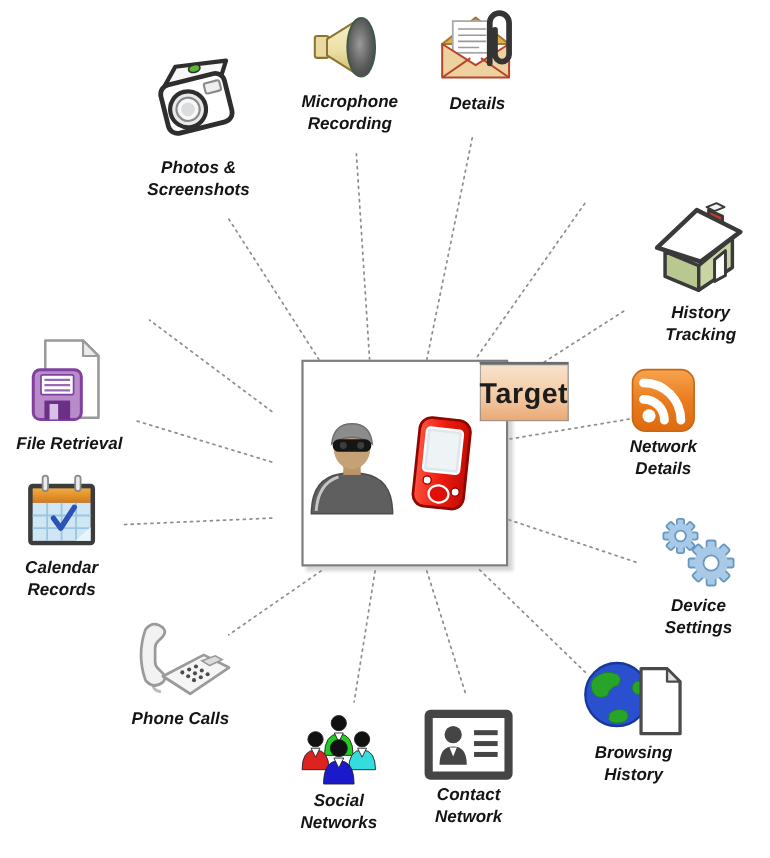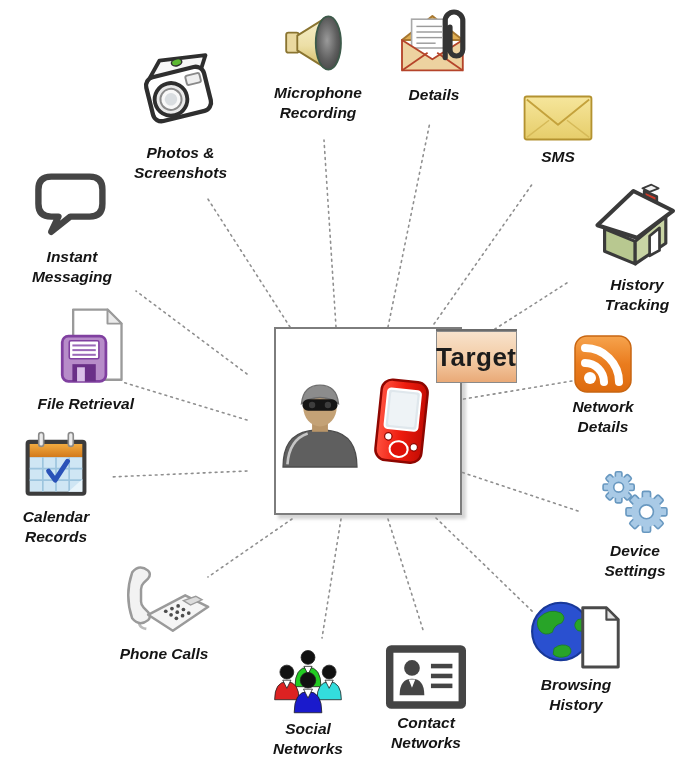--- a/index.html
+++ b/index.html
@@ -21,21 +21,21 @@
   .n-sms{left:494px;top:92px;width:128px;}
   .n-location{left:574px;top:182px;width:126px;}
   .n-network{left:540px;top:334px;width:126px;align-items:center;}
   .n-device{left:572px;top:466px;width:126px;}
   .n-browsing{left:512px;top:596px;width:128px;}
   .n-contact{left:362px;top:644px;width:128px;}
   .n-social{left:244px;top:646px;width:128px;align-items:center;}
   .n-phone{left:96px;top:560px;width:136px;}
   .n-phone .node-label{margin-top:8px;text-align:right;}
   .n-calendar{left:0px;top:430px;width:112px;}
-  .n-file{left:20px;top:306px;width:114px;align-items:flex-end;}
+  .n-file{left:6px;top:306px;width:114px;}
   .n-file .node-label{margin-top:6px;}
   .n-im{left:4px;top:170px;width:136px;}
   
   .center-box{
     position:absolute;left:246px;top:327px;width:188px;height:188px;
     background:#fff;border:2px solid #7d7d7d;box-sizing:border-box;
     box-shadow:4px 4px 3px rgba(150,150,150,.4);
     display:flex;flex-direction:row;margin-left:28px;
   }
   .center-icons{flex:1;display:flex;align-items:center;justify-content:center;gap:6px;padding-top:4px;}
@@ -118,34 +118,20 @@
           <line x1="28" y1="46" x2="52" y2="46"></line>
       </g>
       <polygon points="10,42 48,66 86,42 86,80 10,80" fill="#edd2a0" stroke="#b5442a" stroke-width="2.3" stroke-linejoin="round"></polygon>
       <line x1="10" y1="80" x2="42" y2="58" stroke="#b5442a" stroke-width="2.2"></line>
       <line x1="86" y1="80" x2="54" y2="58" stroke="#b5442a" stroke-width="2.2"></line>
       <path d="M64,64 L64,18 A11,11 0 0 1 86,18 L86,54 A8,8 0 0 1 70,54 L70,26" fill="none" stroke="#343434" stroke-width="6.5" stroke-linecap="round"></path>
     </svg>
     <div class="node-label">Details</div>
   </div>
 
-  <div class="node n-sms">
-    <svg width="76" height="52" viewBox="0 0 100 70">
-      <defs>
-        <linearGradient id="smsG" x1="0" y1="0" x2="0" y2="1">
-          <stop offset="0" stop-color="#f6e69c"></stop>
-            <stop offset="1" stop-color="#e6cd6a"></stop>
-        </linearGradient>
-      </defs>
-      <rect x="5" y="6" width="90" height="58" rx="3" fill="url(#smsG)" stroke="#b39230" stroke-width="2.5"></rect>
-      <path d="M8,10 L50,44 L92,10" fill="none" stroke="#c4a23c" stroke-width="2.5" stroke-linejoin="round"></path>
-      <path d="M8,61 L38,38 M92,61 L62,38" fill="none" stroke="#d6ba58" stroke-width="2"></path>
-    </svg>
-    <div class="node-label">SMS</div>
-  </div>
 
   <div class="node n-location">
     <svg width="90" height="90" viewBox="0 0 100 100">
       <g stroke-linejoin="round">
         <polygon points="58,10 72,16 72,30 58,24" fill="#cc3b2a" stroke="#3a3a3a" stroke-width="3"></polygon>
         <polygon points="56,7 66,3 74,7 64,11" fill="#f2f2f2" stroke="#3a3a3a" stroke-width="2"></polygon>
         <polygon points="14,52 48,66 48,91 14,77" fill="#b8c890" stroke="#3a3a3a" stroke-width="3.5"></polygon>
         <polygon points="48,66 82,38 82,68 48,91" fill="#c8d4a4" stroke="#3a3a3a" stroke-width="3.5"></polygon>
         <polygon points="6,48 46,10 90,32 50,62" fill="#ffffff" stroke="#3a3a3a" stroke-width="4.5"></polygon>
         <polygon points="64,60 75,51 75,76 64,82" fill="#ffffff" stroke="#3a3a3a" stroke-width="3"></polygon>
@@ -233,21 +219,21 @@
     <svg width="84" height="66" viewBox="0 0 100 80">
       <rect x="6" y="6" width="88" height="68" rx="2" fill="#ffffff" stroke="#454545" stroke-width="9"></rect>
       <circle cx="33" cy="29" r="9.5" fill="#454545"></circle>
       <path d="M18,62 q0,-20 15,-20 q15,0 15,20 Z" fill="#454545"></path>
       <polygon points="29,43 37,43 33,53" fill="#ffffff"></polygon>
       <rect x="56" y="24" width="26" height="5.5" fill="#454545"></rect>
       <rect x="56" y="36" width="26" height="5.5" fill="#454545"></rect>
       <rect x="56" y="48" width="26" height="5.5" fill="#454545"></rect>
     </svg>
     <div class="node-label">Contact
-Networks</div>
+Network</div>
   </div>
 
   <div class="node n-social">
     <svg width="82" height="70" viewBox="0 0 100 86">
       <g stroke="#222" stroke-width="1">
         <g transform="translate(50 16)">
           <circle cx="0" cy="-2" r="8.5" fill="#111"></circle>
           <path d="M-16,34 q0,-24 16,-24 q16,0 16,24 Z" fill="#22cc22"></path>
           <polygon points="-5,9 5,9 0,19" fill="#fff"></polygon>
         </g>
@@ -330,27 +316,20 @@
         <line x1="21" y1="50" x2="51" y2="50"></line>
           <line x1="21" y1="56" x2="51" y2="56"></line>
           <line x1="21" y1="62" x2="51" y2="62"></line>
       </g>
       <rect x="21" y="74" width="30" height="22" fill="#6a3088"></rect>
       <rect x="27" y="78" width="10" height="18" fill="#d9c0e8"></rect>
     </svg>
     <div class="node-label">File Retrieval</div>
   </div>
 
-  <div class="node n-im">
-    <svg width="80" height="74" viewBox="0 0 100 90">
-      <path d="M24,7 H72 Q88,7 88,23 V41 Q88,57 72,57 H48 L24,76 L33,57 H24 Q8,57 8,41 V23 Q8,7 24,7 Z" fill="#ffffff" stroke="#454545" stroke-width="8" stroke-linejoin="round"></path>
-    </svg>
-    <div class="node-label">Instant
-Messaging</div>
-  </div>
 
   <div class="center-box">
     <div class="center-icons">
       <svg width="88" height="96" viewBox="0 0 100 108">
         <path d="M8,104 q0,-36 29,-41 l13,-2 l13,2 q29,5 29,41 Z" fill="#5f5f5f" stroke="#4c4c4c" stroke-width="1.5"></path>
         <path d="M13,101 q2,-28 23,-35" fill="none" stroke="#d8d8d8" stroke-width="3" opacity="0.85"></path>
         <rect x="41" y="50" width="18" height="14" fill="#b99568"></rect>
         <ellipse cx="50" cy="36" rx="19" ry="22" fill="#c4a276"></ellipse>
         <path d="M29,32 q2,-21 21,-21 q19,0 21,21 q-10,-7 -21,-7 q-11,0 -21,7 Z" fill="#8c8c8c" stroke="#6e6e6e" stroke-width="1.5"></path>
         <rect x="30" y="27" width="40" height="13" rx="6.5" fill="#151515"></rect>

